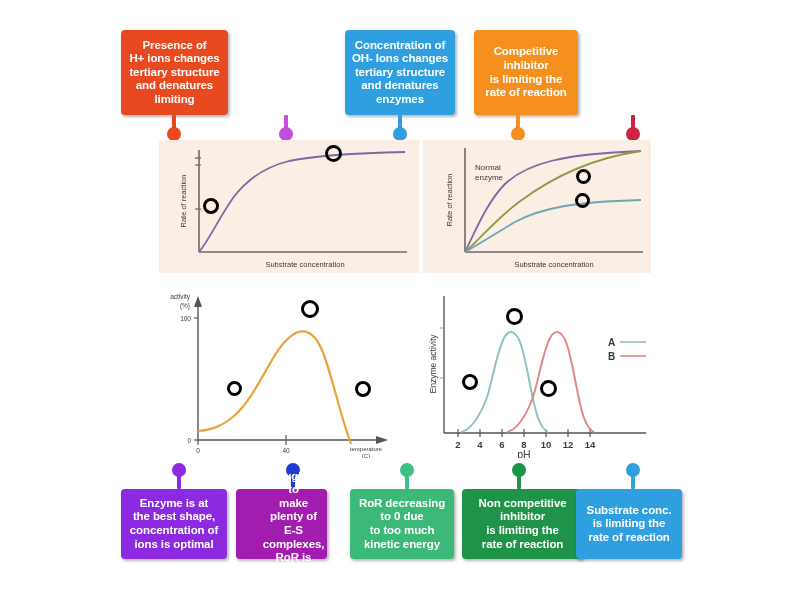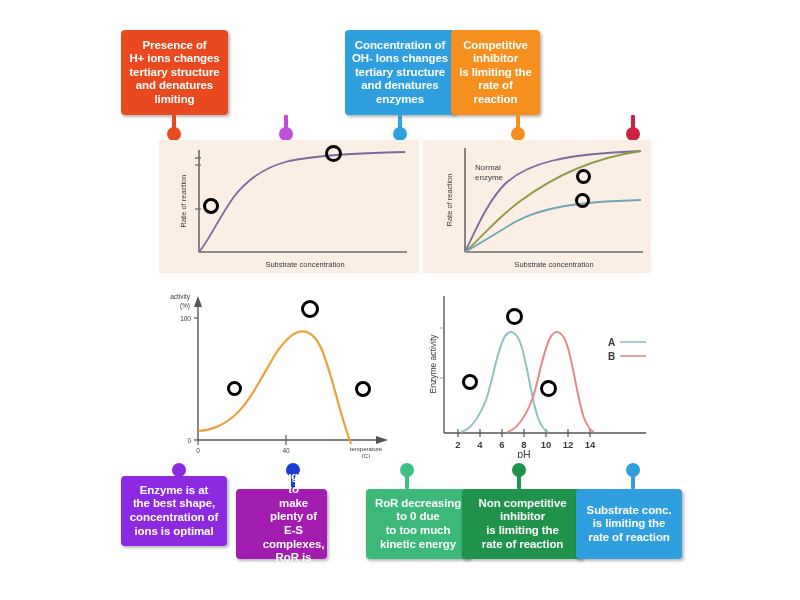--- a/index.html
+++ b/index.html
@@ -114,21 +114,21 @@
 OH- Ions changes
 tertiary structure
 and denatures
 enzymes</span>
   </div>
   <div class="pin down" style="left:393px; top:115px; height:26px;">
     <div class="stem" style="background:#2f9fe0;"></div>
     <div class="dot" style="background:#2f9fe0;"></div>
   </div>
 
-  <div class="card" style="left: 451px; top: 30px; width: 89px; height: 85px; background: rgb(245, 144, 31);">
+  <div class="card" style="left: 474px; top: 30px; width: 104px; height: 85px; background: rgb(245, 144, 31);">
     <span class="card-text">Competitive
 inhibitor
 is limiting the
 rate of reaction</span>
   </div>
   <div class="pin down" style="left:511px; top:115px; height:26px;">
     <div class="stem" style="background:#f5901f;"></div>
     <div class="dot" style="background:#f5901f;"></div>
   </div>
 
@@ -245,21 +245,21 @@
     </svg>
   </div>
   <div class="ring" style="left:462px; top:374px; width:16px; height:16px;"></div>
   <div class="ring" style="left:506px; top:308px; width:17px; height:17px;"></div>
   <div class="ring" style="left:540px; top:380px; width:17px; height:17px;"></div>
 
   <div class="pin up" style="left:172px; top:463px; height:26px;">
     <div class="stem" style="background:#8b2ae0;"></div>
     <div class="dot" style="background:#8b2ae0;"></div>
   </div>
-  <div class="card" style="left: 121px; top: 476px; width: 106px; height: 70px; background: rgb(139, 42, 224);">
+  <div class="card" style="left: 121px; top: 489px; width: 106px; height: 70px; background: rgb(139, 42, 224);">
     <span class="card-text">Enzyme is at
 the best shape,
 concentration of
 ions is optimal</span>
   </div>
 
   <div class="pin up" style="left:286px; top:463px; height:26px;">
     <div class="stem" style="background:#1f3bd4;"></div>
     <div class="dot" style="background:#1f3bd4;"></div>
   </div>
@@ -267,21 +267,21 @@
     <span class="card-text">Enough KE to
 make plenty of
 E-S complexes,
 RoR is fastest</span>
   </div>
 
   <div class="pin up" style="left:400px; top:463px; height:26px;">
     <div class="stem" style="background:#3cc184;"></div>
     <div class="dot" style="background:#3cc184;"></div>
   </div>
-  <div class="card" style="left: 350px; top: 489px; width: 104px; height: 70px; background: rgb(60, 184, 120); margin-left: 16px;">
+  <div class="card" style="left: 350px; top: 489px; width: 104px; height: 70px; background: rgb(60, 184, 120);">
     <span class="card-text">RoR decreasing
 to 0 due
 to too much
 kinetic energy</span>
   </div>
 
   <div class="pin up" style="left:512px; top:463px; height:26px;">
     <div class="stem" style="background:#1f9349;"></div>
     <div class="dot" style="background:#1f9349;"></div>
   </div>

